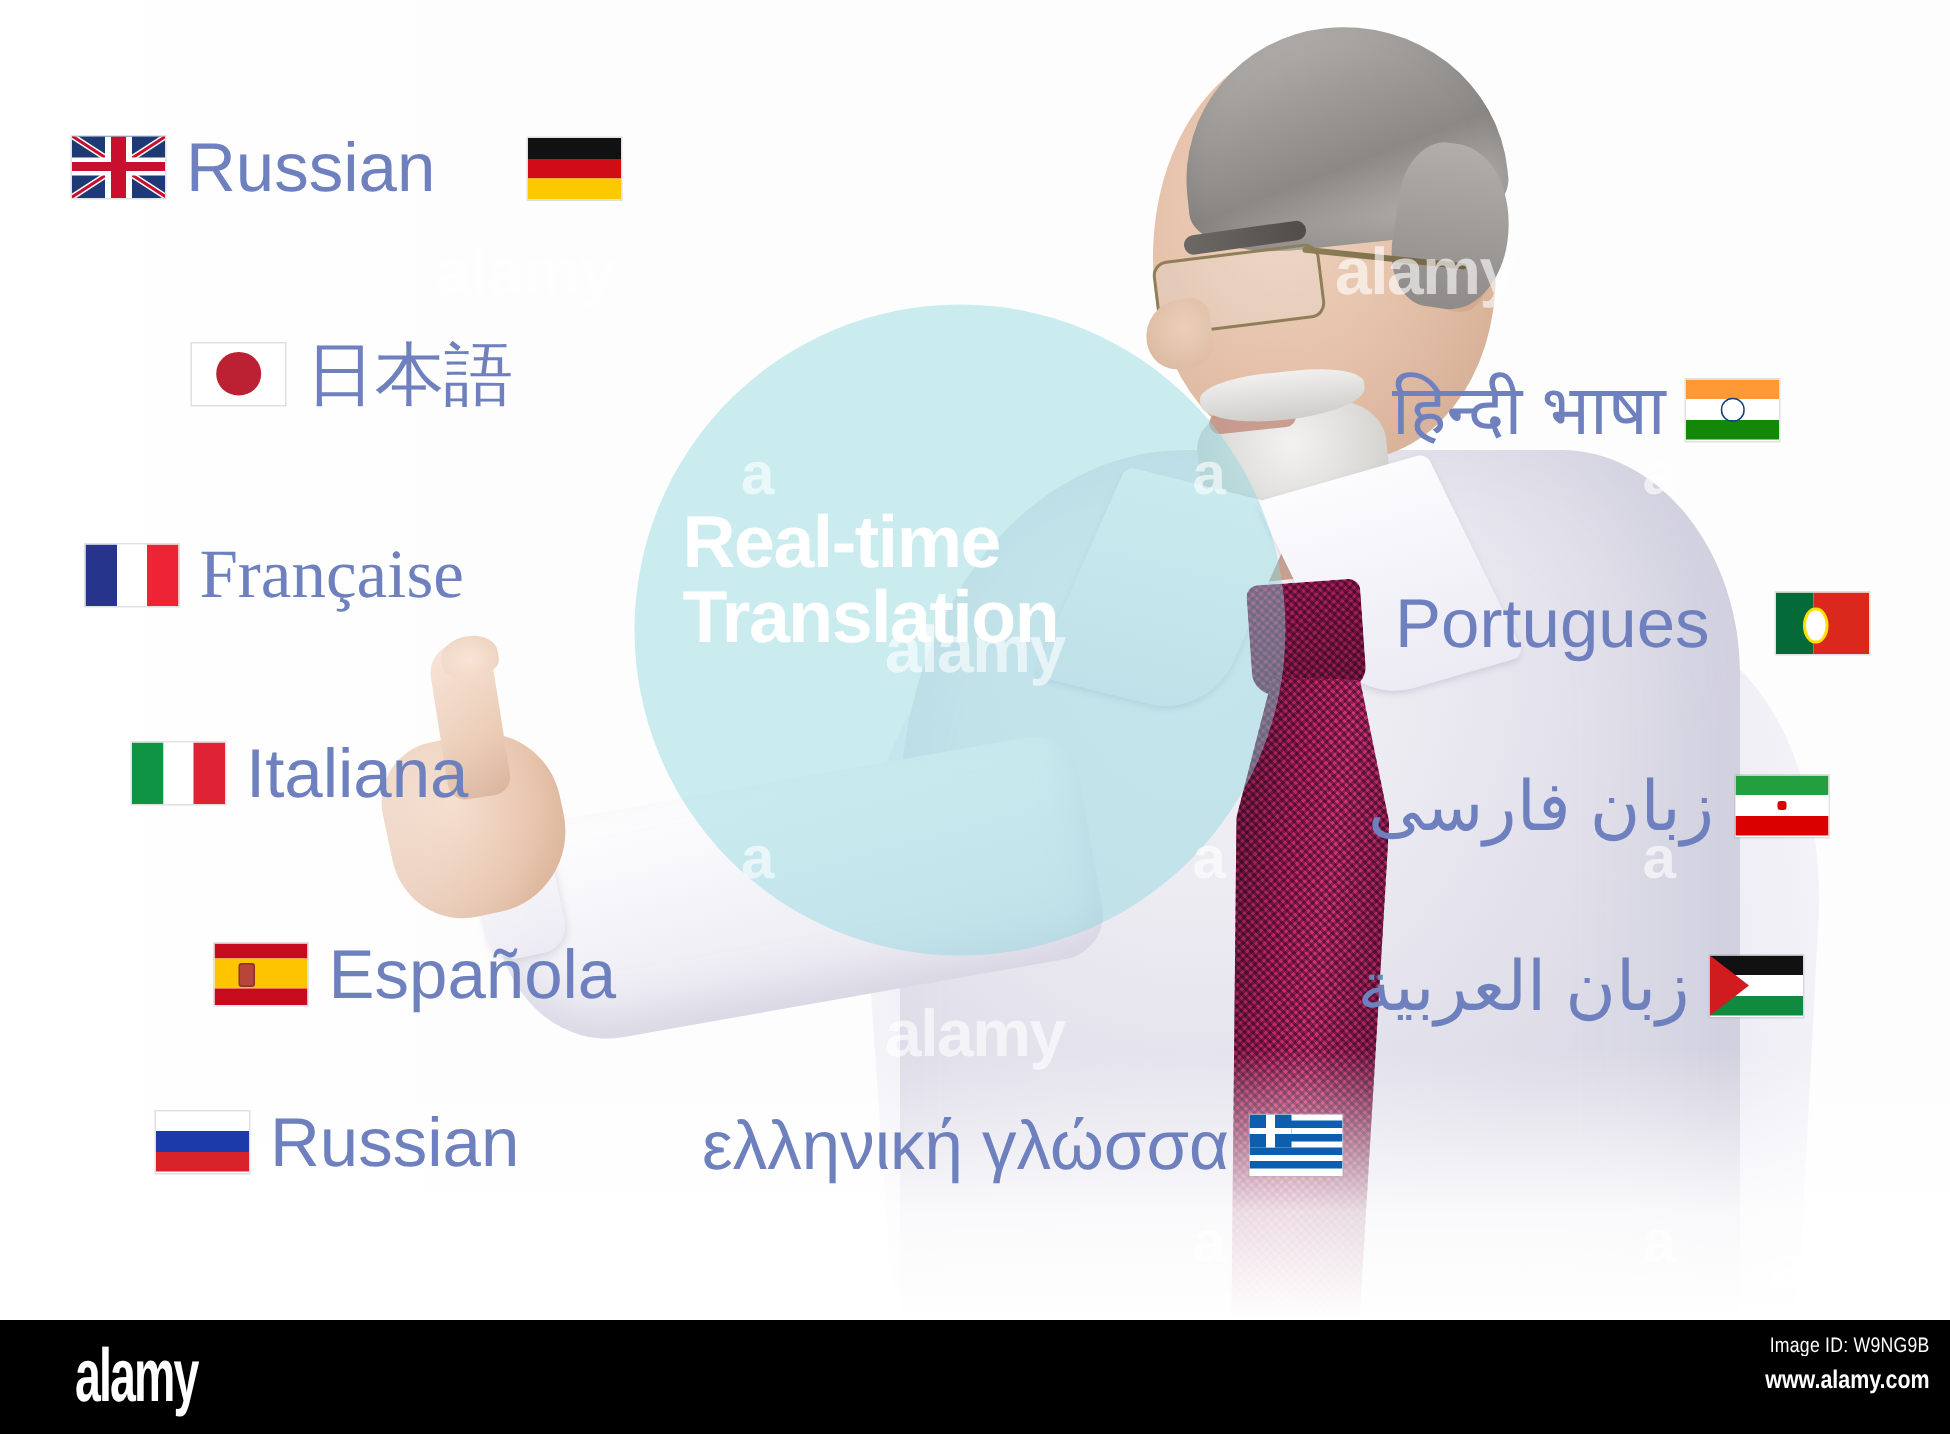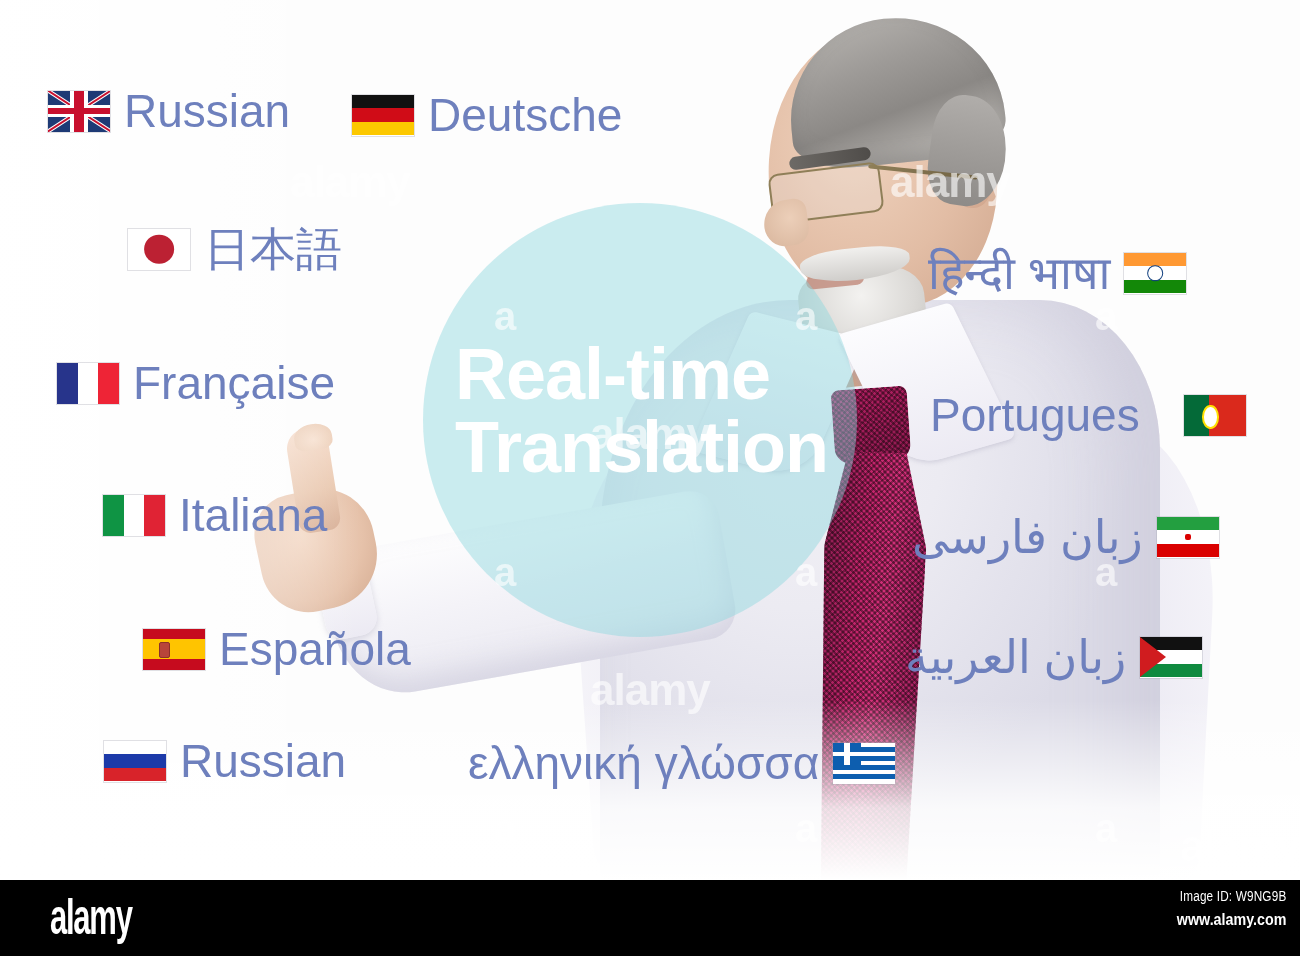--- a/index.html
+++ b/index.html
@@ -280,21 +280,21 @@
     border-radius: 50%;
     background: rgba(141, 215, 222, 0.46);
   }
 
   #hero-title {
     position: absolute;
     left: 455px;
     top: 338px;
     width: 420px;
     font-weight: bold;
-    font-size: 72px;
+    font-size: 49px;
     line-height: 1.02;
     color: #ffffff;
     letter-spacing: -1px;
     text-align: left;
   }
   #hero-title .l2 { display: block; }
 
   
   .lang {
     position: absolute;
@@ -563,60 +563,59 @@
     </span>
     <span class="label">Russian</span>
   </div>
 
   <div class="lang" style="left:352px; top:92px;">
     <span class="flag f-de">
       <i class="stripe s1"></i>
         <i class="stripe s2"></i>
         <i class="stripe s3"></i>
     </span>
-    <span class="label">Deutsche</span>
   </div>
 
 
   <div class="lang" style="left:128px; top:226px;">
     <span class="flag f-jp">
       <i class="dot"></i>
     </span>
     <span class="label">日本語</span>
   </div>
 
   <div class="lang" style="left:928px; top:250px;">
     <span class="label">हिन्दी भाषा</span>
     <span class="flag f-in">
       <i class="stripe s1"></i>
         <i class="stripe s2"></i>
         <i class="stripe s3"></i>
         <i class="chakra"></i>
     </span>
   </div>
 
-  <div class="lang" style="left:57px; top:360px;">
+  <div class="lang" style="left:57px; top:360px;font-family:Liberation Serif, serif;">
     <span class="flag f-fr">
       <i class="vstripe v1"></i>
         <i class="vstripe v2"></i>
         <i class="vstripe v3"></i>
     </span>
     <span class="label">Française</span>
   </div>
 
   <div class="lang" style="left:930px; top:392px;gap:44px;">
     <span class="label">Portugues</span>
     <span class="flag f-pt">
       <i class="vstripe v1"></i>
         <i class="vstripe v2"></i>
         <i class="arms"></i>
     </span>
   </div>
 
-  <div class="lang" style="left:103px; top:492px;justify-content:center;">
+  <div class="lang" style="left:88px; top:492px;justify-content:center;">
     <span class="flag f-it">
       <i class="vstripe v1"></i>
         <i class="vstripe v2"></i>
         <i class="vstripe v3"></i>
     </span>
     <span class="label">Italiana</span>
   </div>
 
   <div class="lang" style="left:912px; top:514px;">
     <span class="label">زبان فارسی</span>

